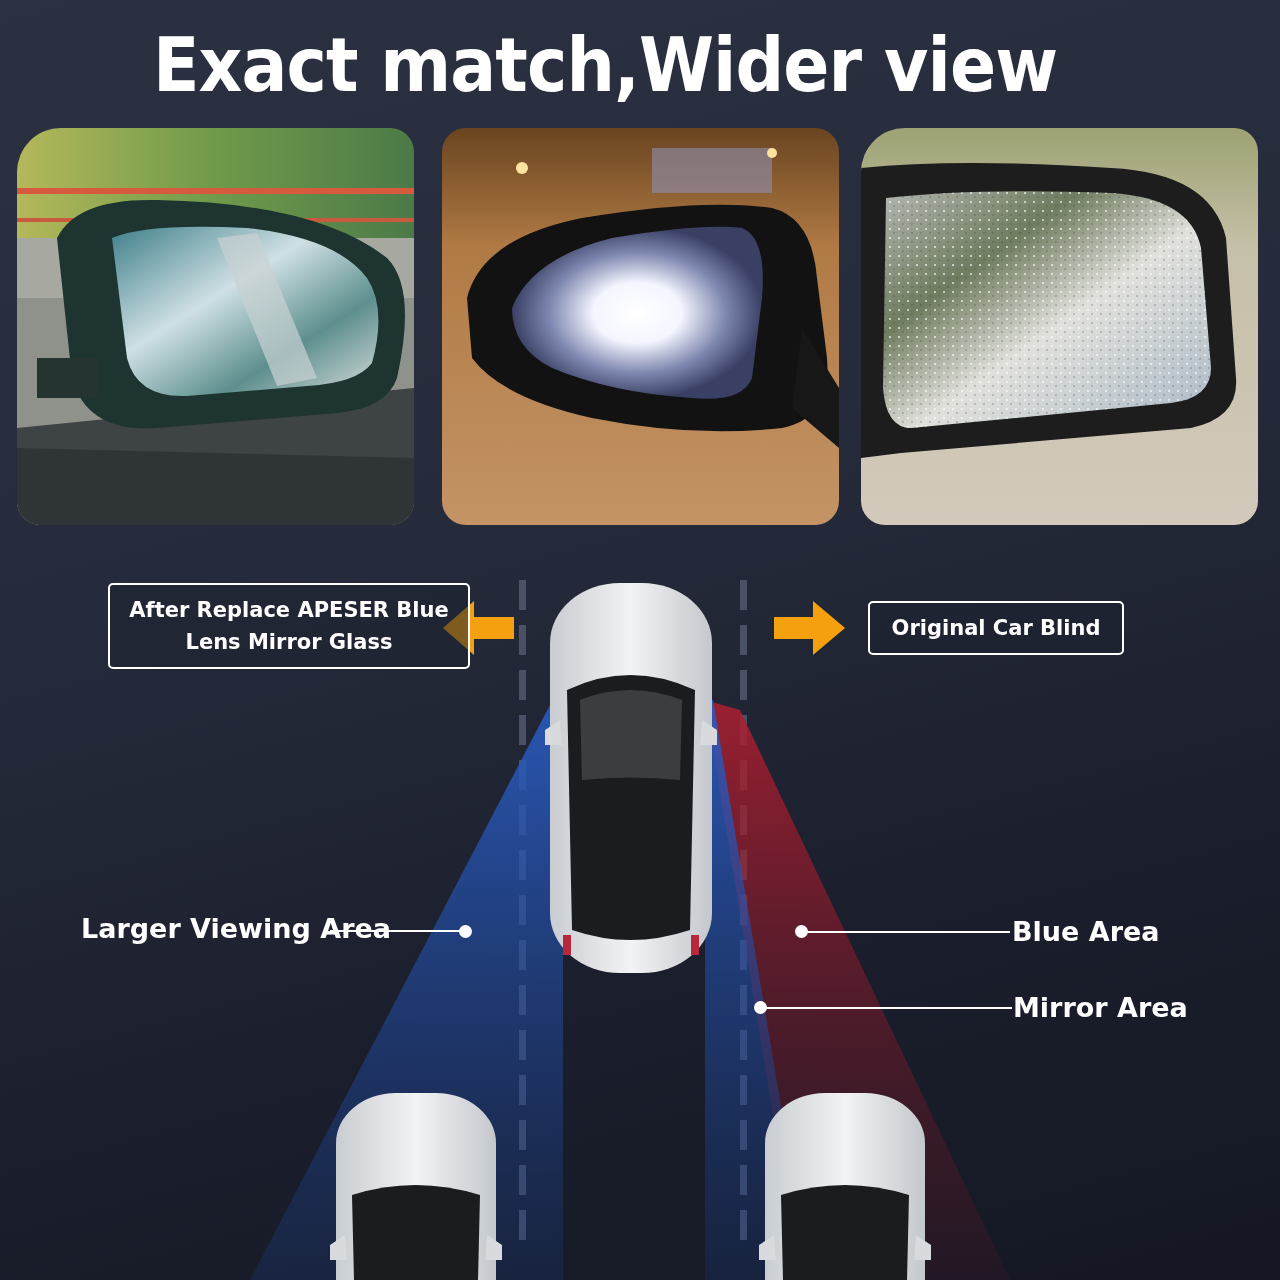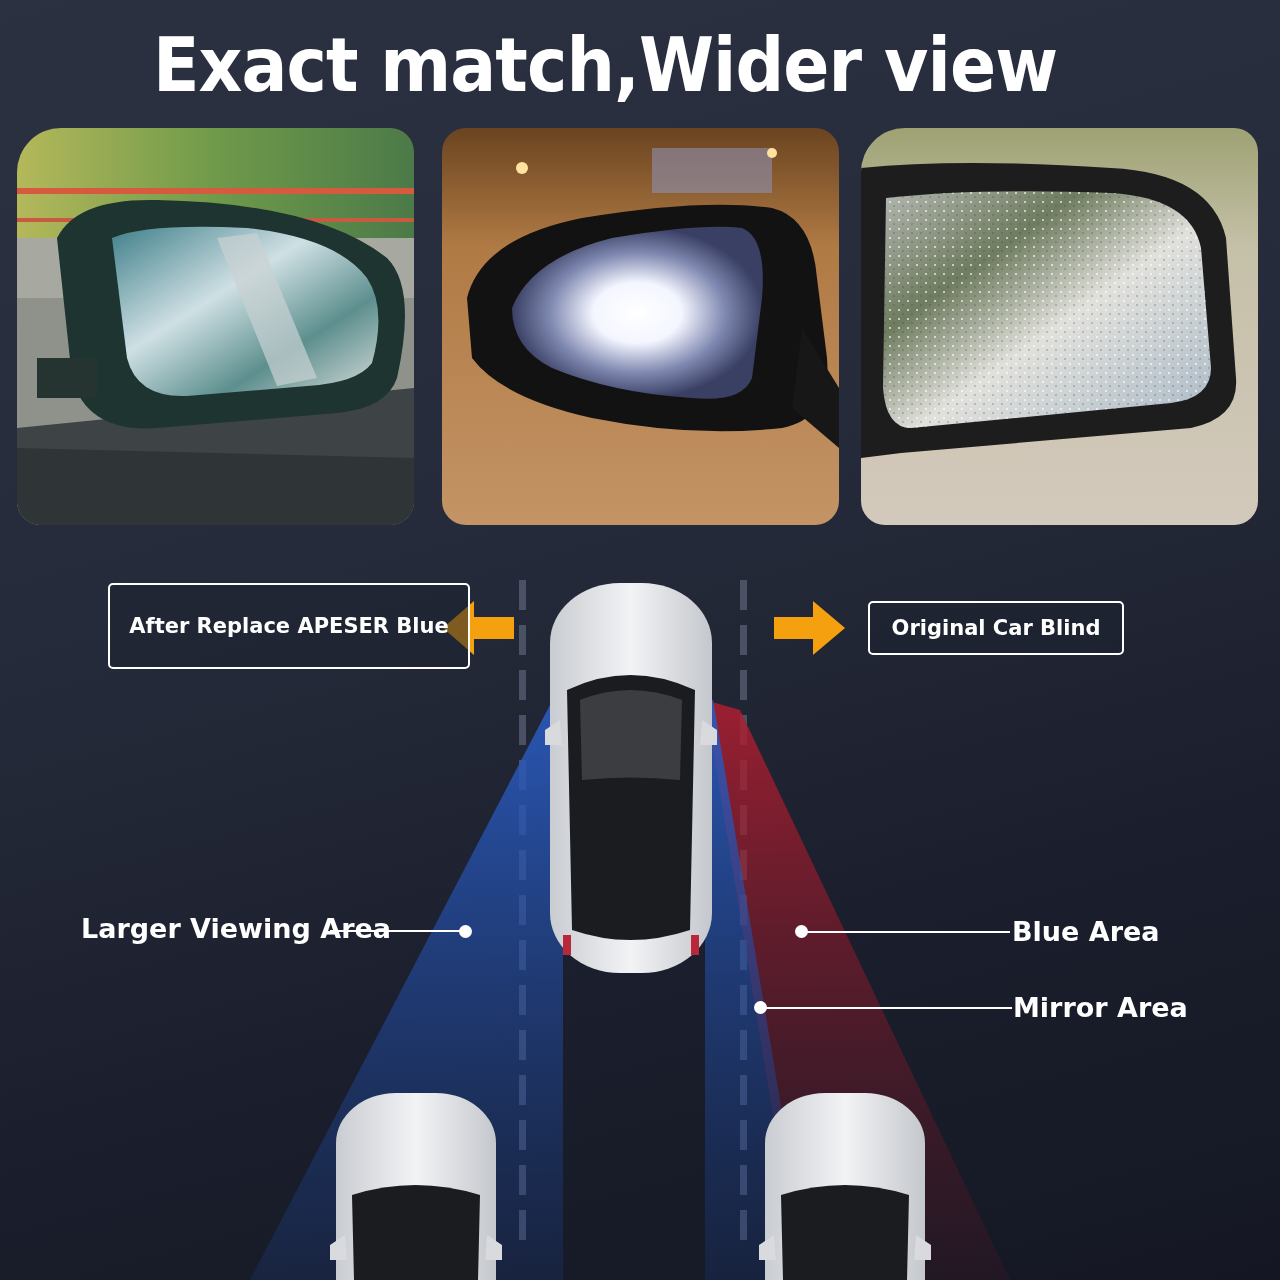--- a/index.html
+++ b/index.html
@@ -185,20 +185,21 @@
     <path d="M759 1245 L774 1235 L776 1260 L759 1260Z" fill="#d8dadd"></path>
     <path d="M931 1245 L916 1235 L914 1260 L931 1260Z" fill="#d8dadd"></path>
   </g>
 
   <path d="M514 617 L474 617 L474 601 L443 628 L474 655 L474 639 L514 639 Z" fill="#f5a10f"></path>
   <path d="M774 617 L813 617 L813 601 L845 628 L813 655 L813 639 L774 639 Z" fill="#f5a10f"></path>
 </svg>
 
 <div class="label-box lb1">
   <span>After Replace APESER Blue</span>
+  <span>Lens Mirror Glass</span>
 </div>
 <div class="label-box lb2">
   <span>Original Car Blind</span>
 </div>
 
 <div class="callout" style="left:81px;top:913px;">Larger Viewing Area</div>
 <div class="line" style="left:330px;top:930px;width:135px;"></div>
 <div class="dot" style="left:459px;top:925px;"></div>
 
 <div class="callout" style="left:1012px;top:916px;">Blue Area</div>

